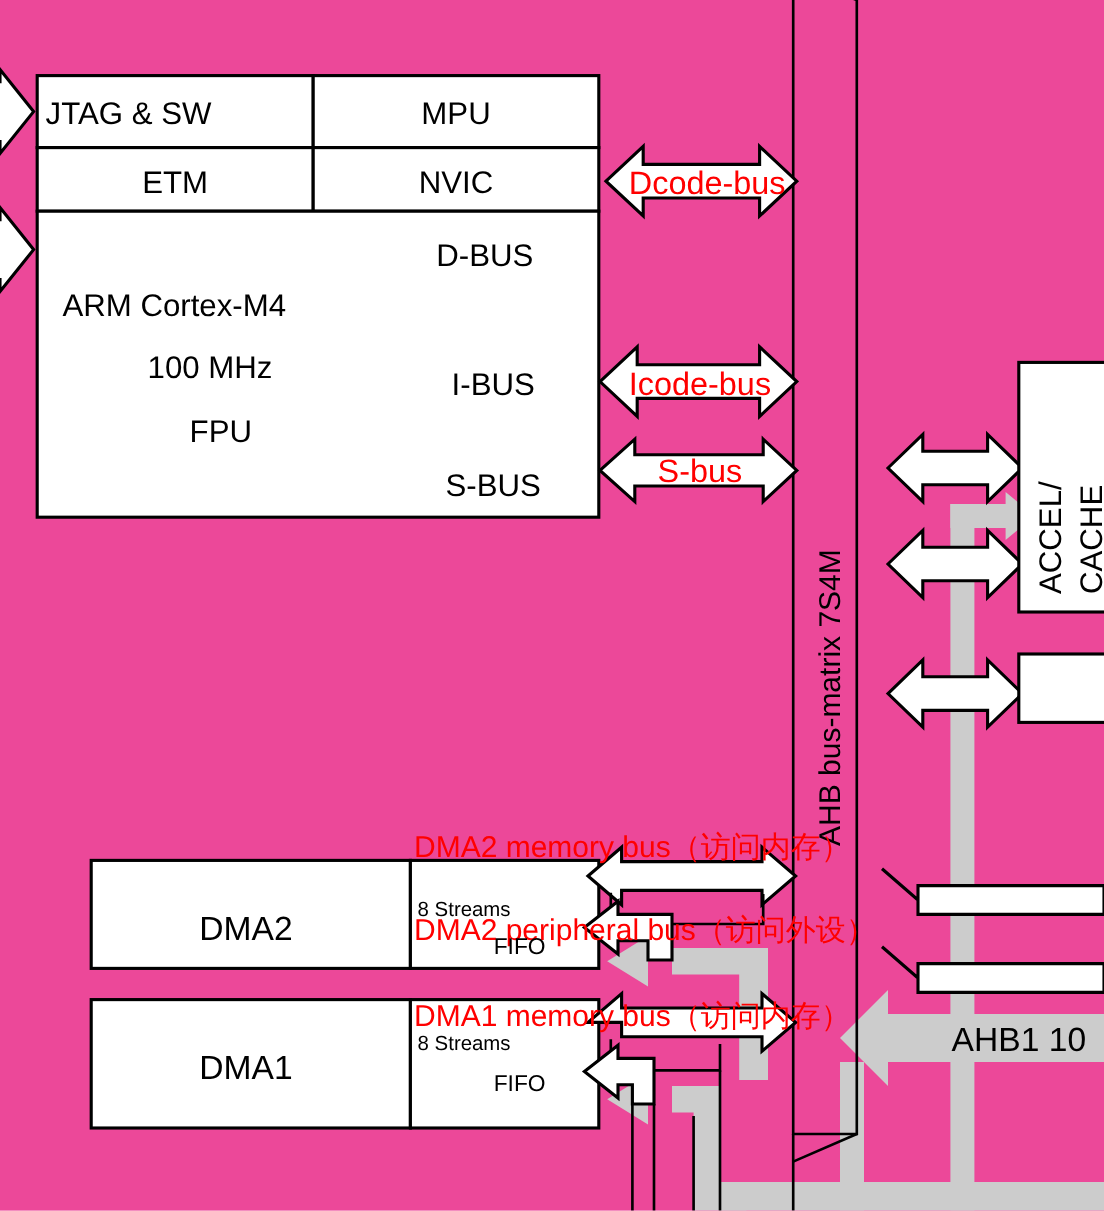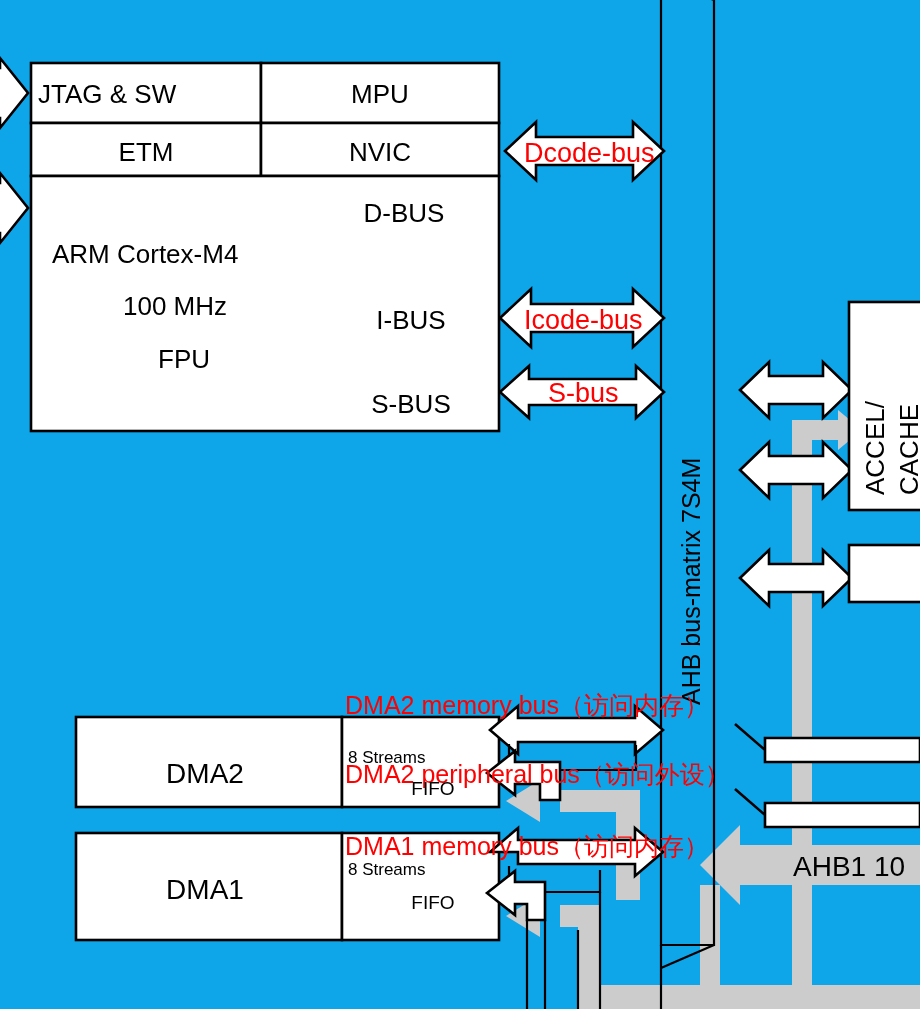--- a/index.html
+++ b/index.html
@@ -4,21 +4,21 @@
 <style>
   html, body {
     margin: 0;
     padding: 0;
     background: #ffffff;
   }
   #canvas {
     position: relative;
     width: 920px;
     height: 1009px;
-    background: #0ea5e9;
+    background: #ec4899;
     overflow: hidden;
     font-family: "Liberation Sans", sans-serif;
   }
   svg.layer {
     position: absolute;
     left: 0;
     top: 0;
     width: 920px;
     height: 1009px;
   }

